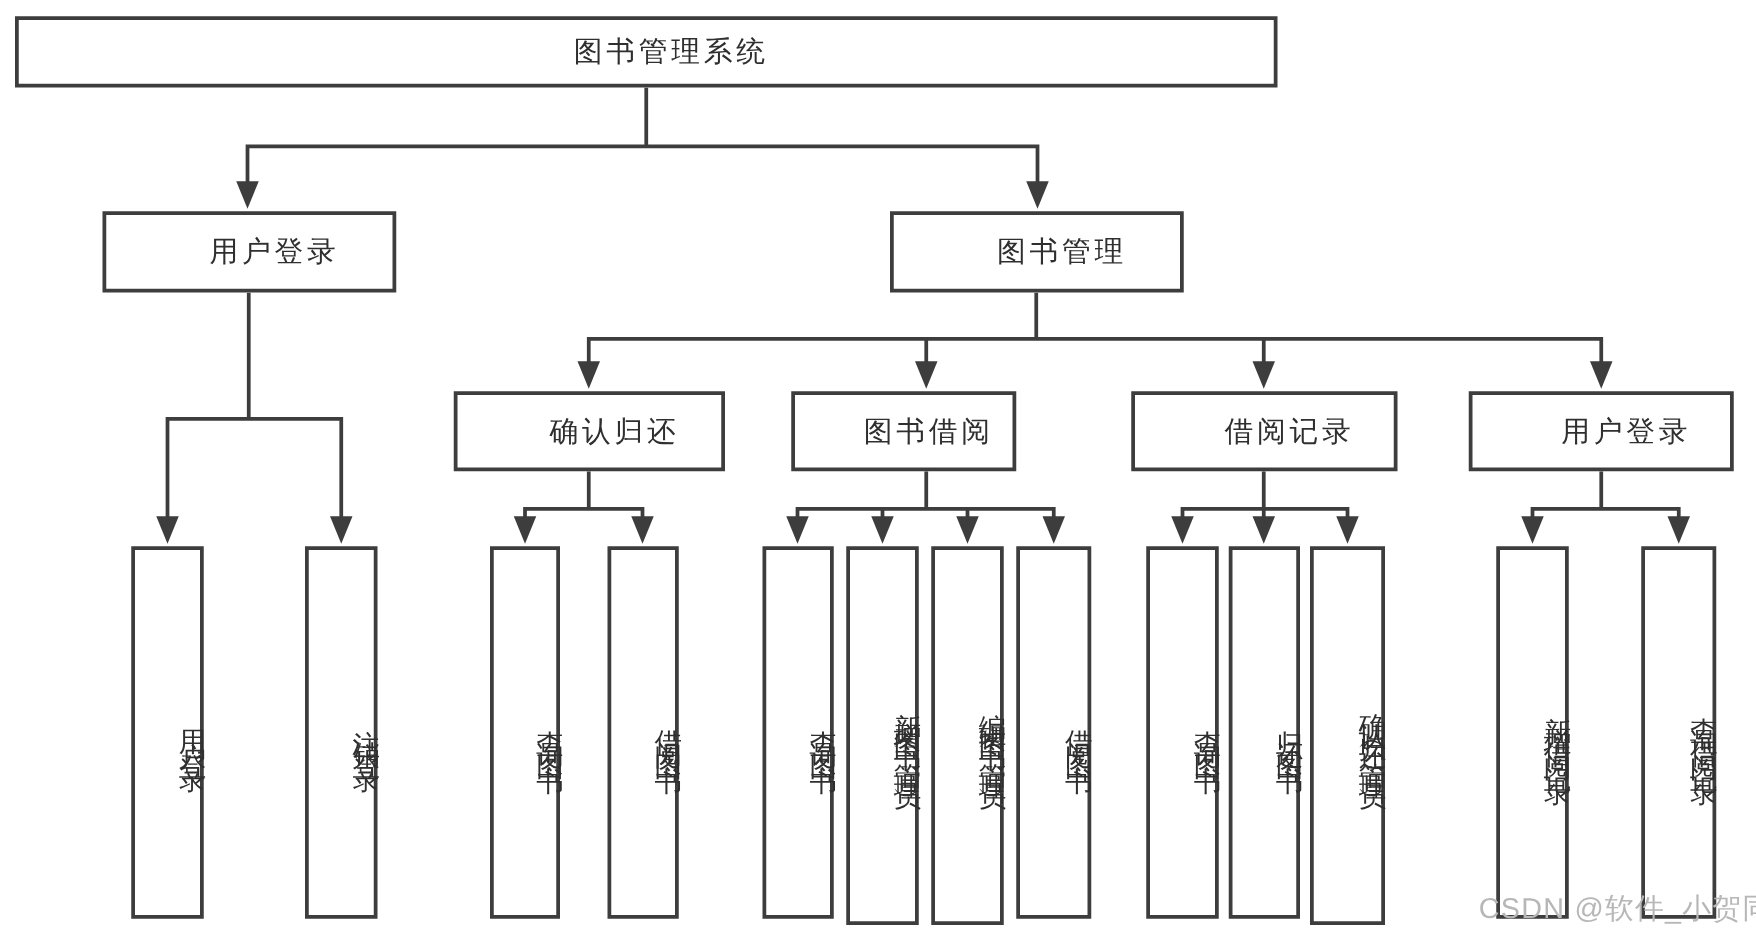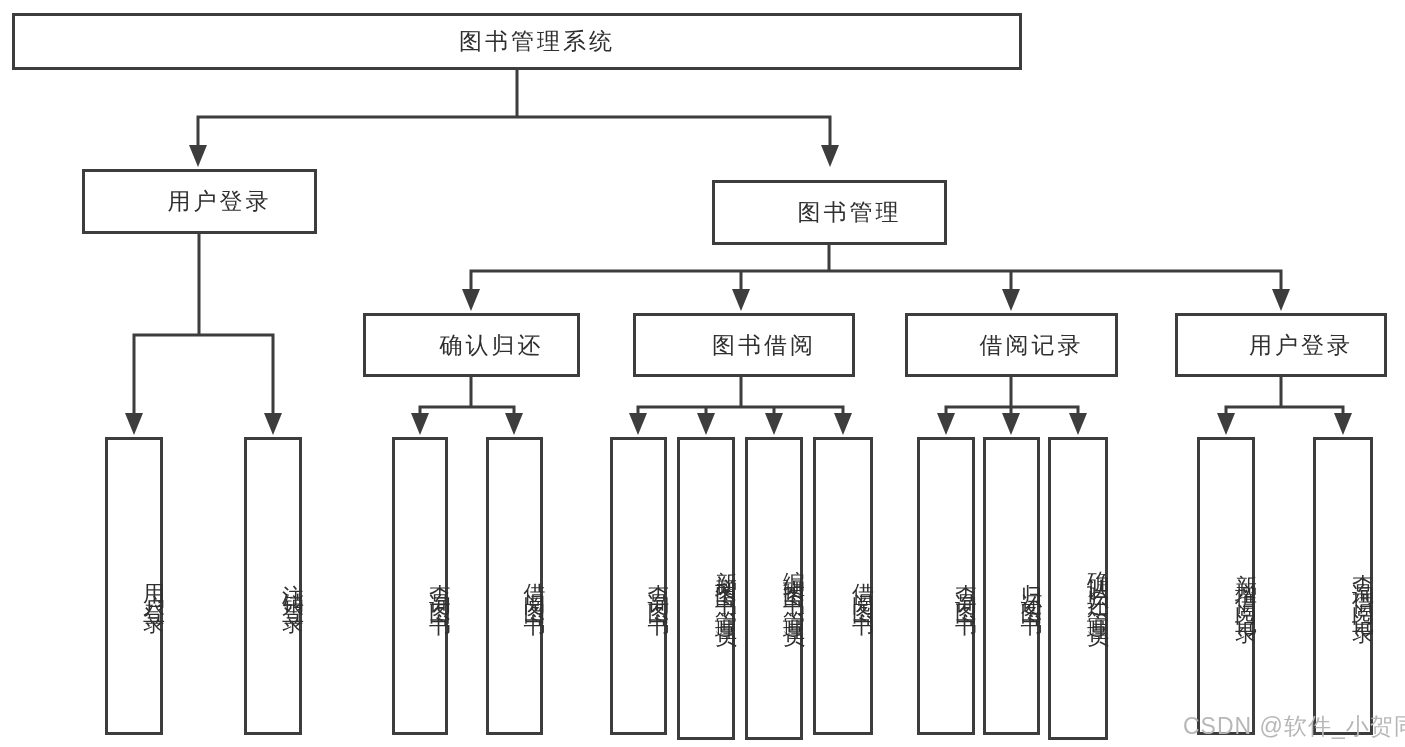--- a/index.html
+++ b/index.html
@@ -71,28 +71,28 @@
     <polygon points="1334,413 1352,413 1343,435"></polygon>
   </svg>
 
   <div class="node h" style="left:12px;top:13px;width:1010px;height:57px">
     <span>图书管理系统</span>
   </div>
 
   <div class="node h" style="left:82px;top:169px;width:235px;height:65px">
     <span>用户登录</span>
   </div>
-  <div class="node h" style="left:712px;top:180px;width:235px;height:65px">
+  <div class="node h" style="left:712px;top:169px;width:235px;height:65px">
     <span>图书管理</span>
   </div>
 
   <div class="node h" style="left:363px;top:313px;width:217px;height:64px">
     <span>确认归还</span>
   </div>
-  <div class="node h" style="left:633px;top:313px;width:222px;height:64px">
+  <div class="node h" style="left:633px;top:313px;width:180px;height:64px">
     <span>图书借阅</span>
   </div>
   <div class="node h" style="left:905px;top:313px;width:213px;height:64px">
     <span>借阅记录</span>
   </div>
   <div class="node h" style="left:1175px;top:313px;width:212px;height:64px">
     <span>用户登录</span>
   </div>
 
   <div class="node v" style="left:105px;top:437px;width:58px;height:298px">

